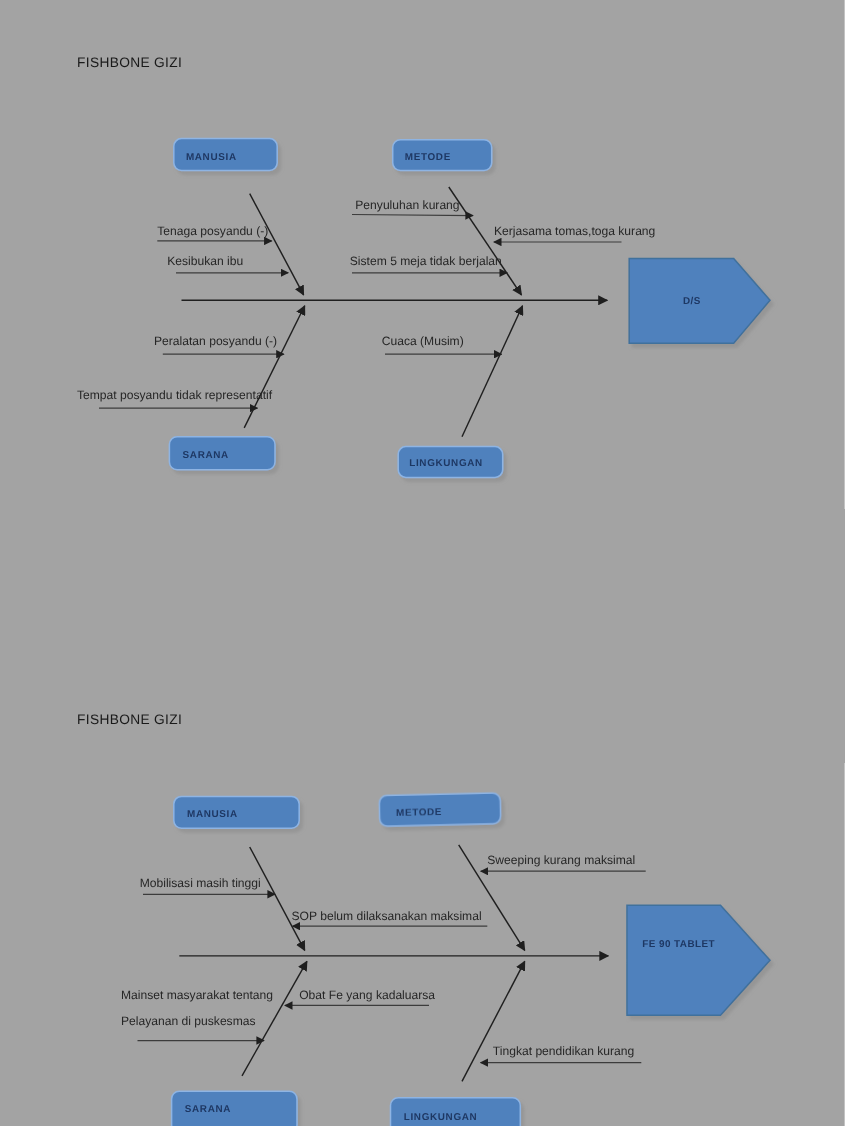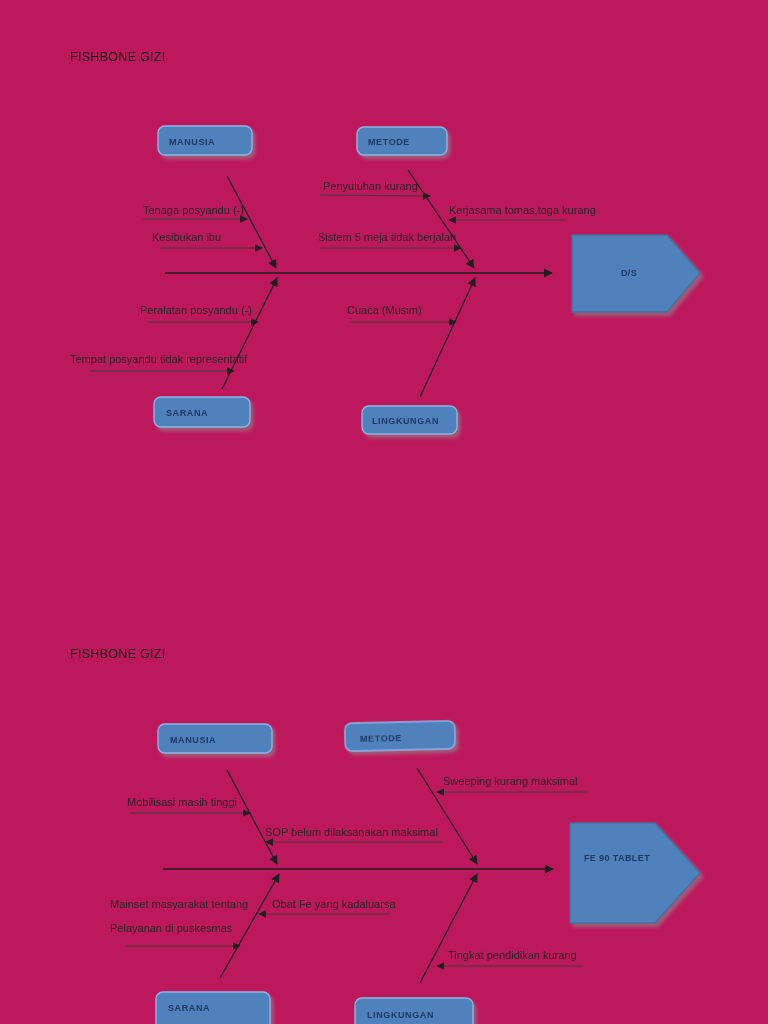--- a/index.html
+++ b/index.html
@@ -4,21 +4,21 @@
 <style>
   html, body {
     margin: 0;
     padding: 0;
     background: #ffffff;
   }
   .page {
     position: relative;
     width: 768px;
     height: 1024px;
-    background: #be185d;
+    background: #a3a3a3;
     overflow: hidden;
     font-family: "Liberation Sans", sans-serif;
   }
   svg.diagram-canvas {
     position: absolute;
     top: 0;
     left: 0;
     display: block;
   }
   text {

